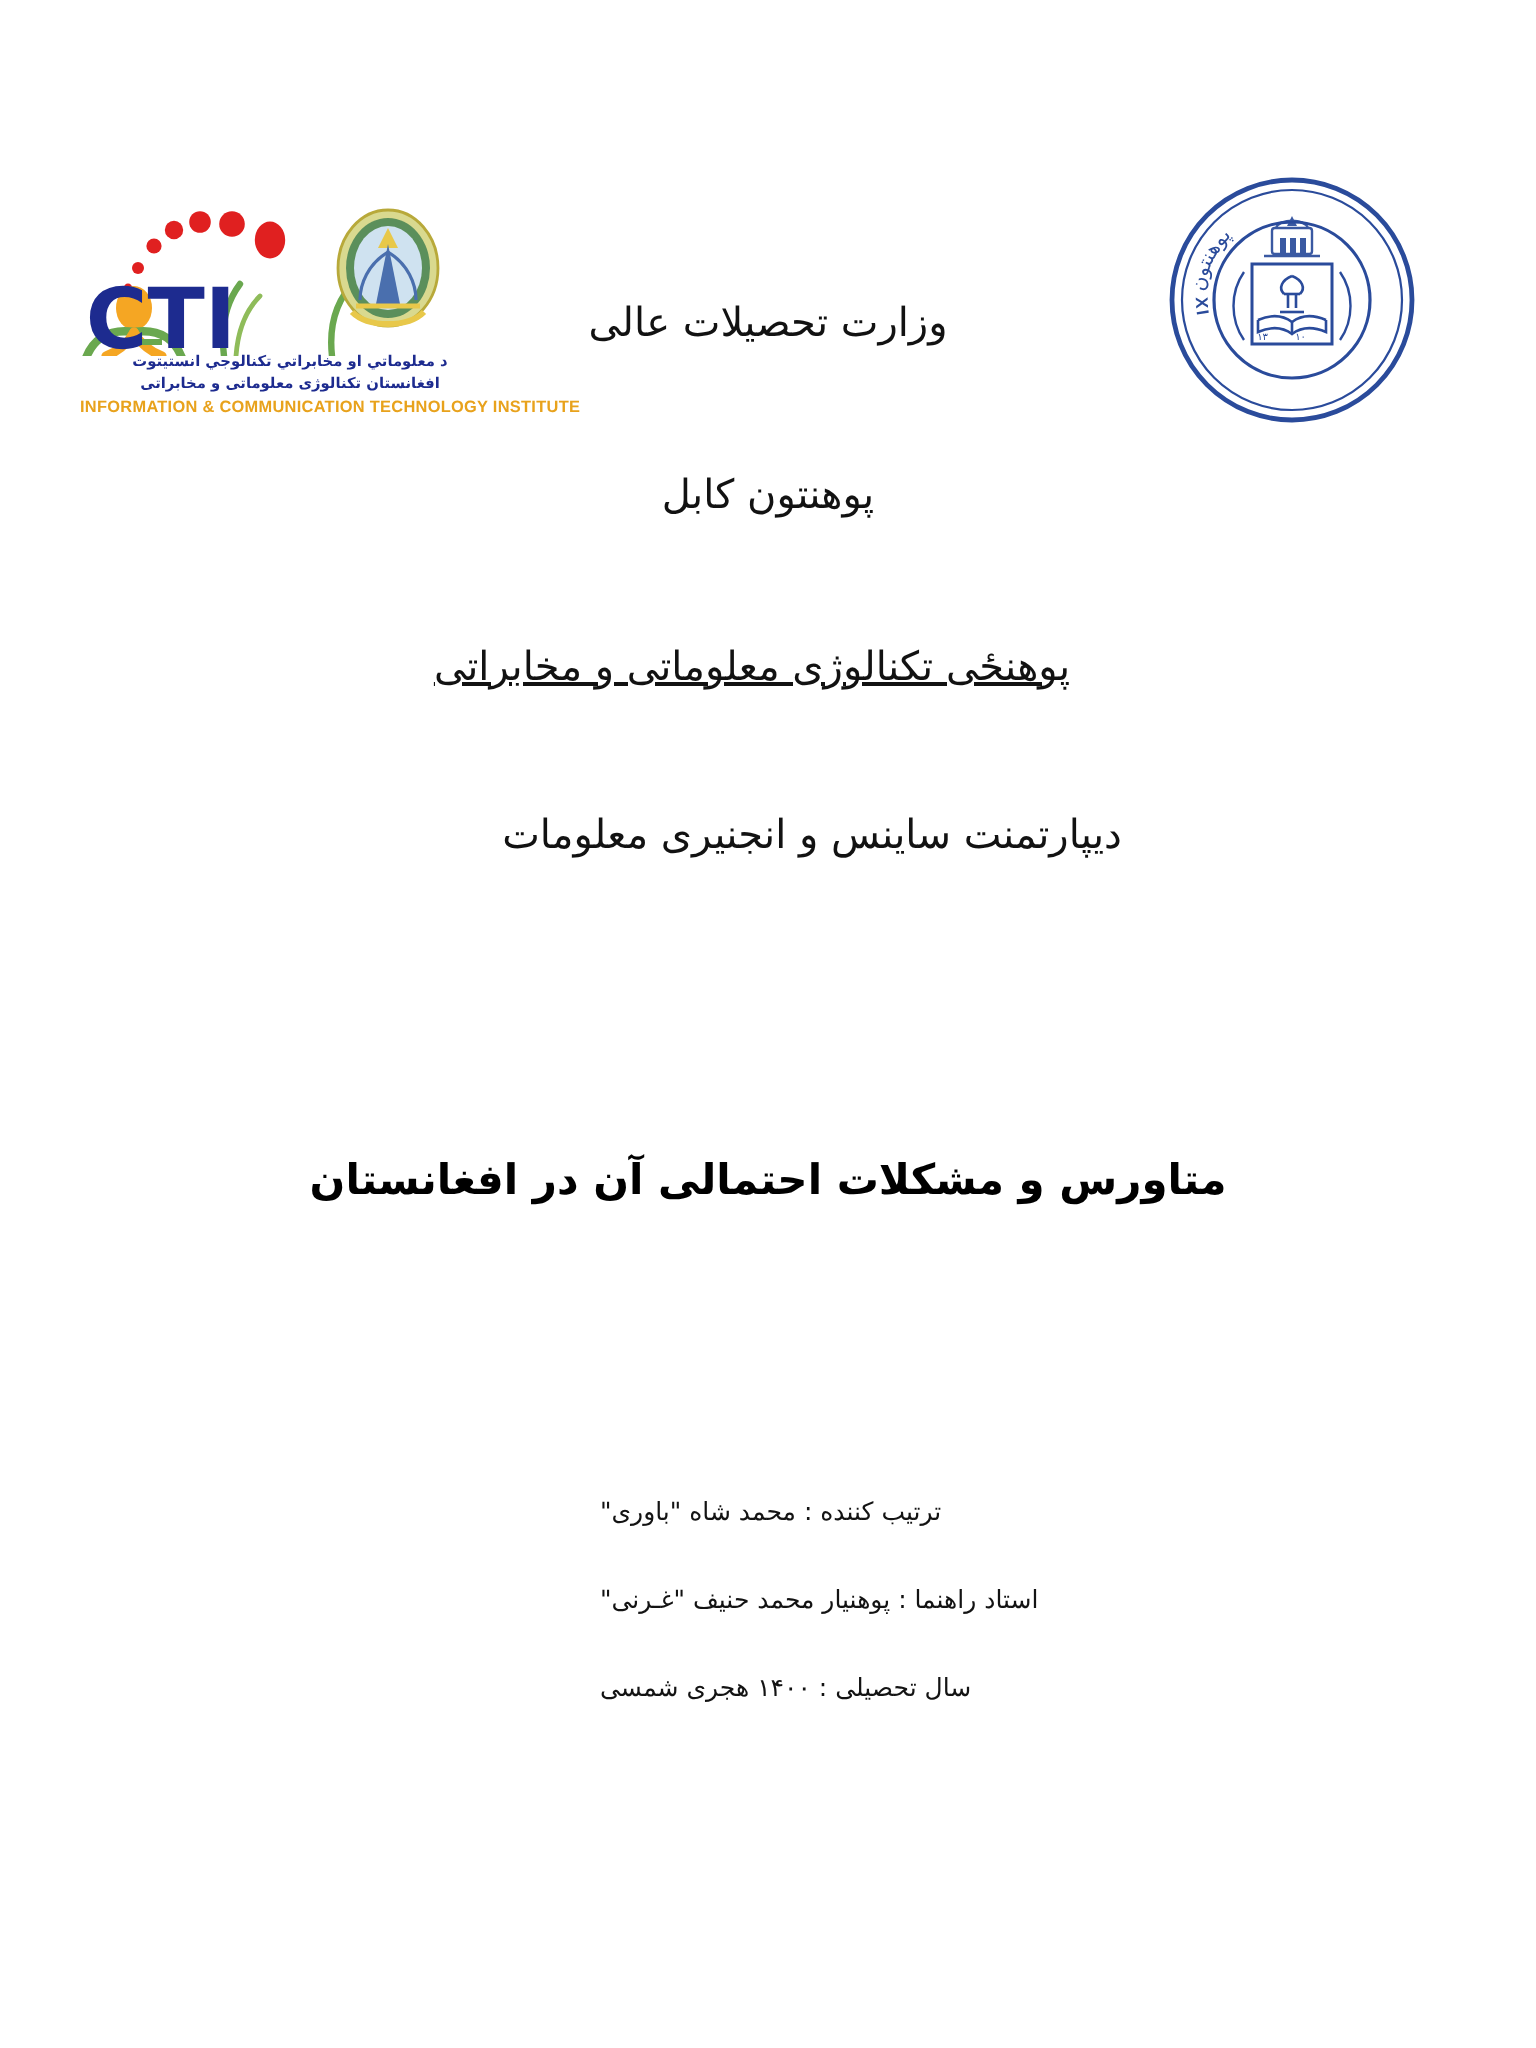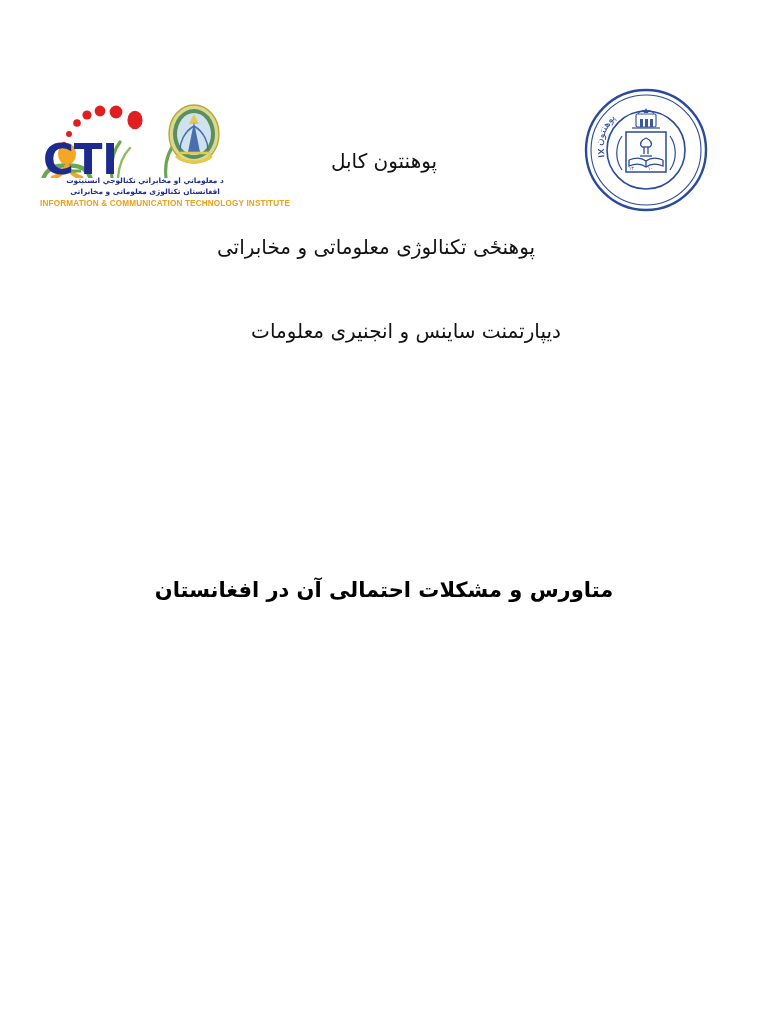--- a/index.html
+++ b/index.html
@@ -87,21 +87,21 @@
   }
   .heading-line {
     font-family: "DejaVu Sans", sans-serif;
     font-size: 20px;
     font-weight: normal;
     color: #121212;
     line-height: 1.5;
   }
   .h-ministry   { margin: 0 0 56px 0; }
   .h-university { margin: 0 0 56px 0; }
-  .h-faculty    { margin: 0 16px 54px 0; }
+  .h-faculty    { margin: 0 16px 54px 0; text-decoration: underline; }
   .h-department { margin: 0; padding-left: 44px; }
 
   
   .thesis-title {
     position: absolute;
     left: 0;
     right: 0;
     top: 578px;
     text-align: center;
     direction: rtl;
@@ -221,21 +221,27 @@
       <path d="M64 75 L 64 81"></path>
     </g>
     <text x="52" y="84" font-family="DejaVu Sans, sans-serif" font-size="5" fill="#2a4b9b">۱۳</text>
     <text x="71" y="84" font-family="DejaVu Sans, sans-serif" font-size="5" fill="#2a4b9b">۱۰</text>
 
     <path d="M40 50 C 33 60, 33 74, 40 84" stroke="#2a4b9b" stroke-width="1.2" fill="none"></path>
     <path d="M88 50 C 95 60, 95 74, 88 84" stroke="#2a4b9b" stroke-width="1.2" fill="none"></path>
   </svg>
 
   <div class="headings">
+    <div class="heading-line h-ministry">وزارت تحصیلات عالی</div>
     <div class="heading-line h-university">پوهنتون کابل</div>
     <div class="heading-line h-faculty">پوهنځی تکنالوژی معلوماتی و مخابراتی</div>
     <div class="heading-line h-department">دیپارتمنت ساینس و انجنیری معلومات</div>
   </div>
 
   <div class="thesis-title">متاورس و مشکلات احتمالی آن در افغانستان</div>
 
+  <div class="credits">
+    <div class="credit-line">ترتیب کننده : محمد شاه "باوری"</div>
+    <div class="credit-line">استاد راهنما : پوهنیار محمد حنیف "غـرنی"</div>
+    <div class="credit-line">سال تحصیلی : ۱۴۰۰ هجری شمسی</div>
+  </div>
 
 </div>
 
 </body></html>

